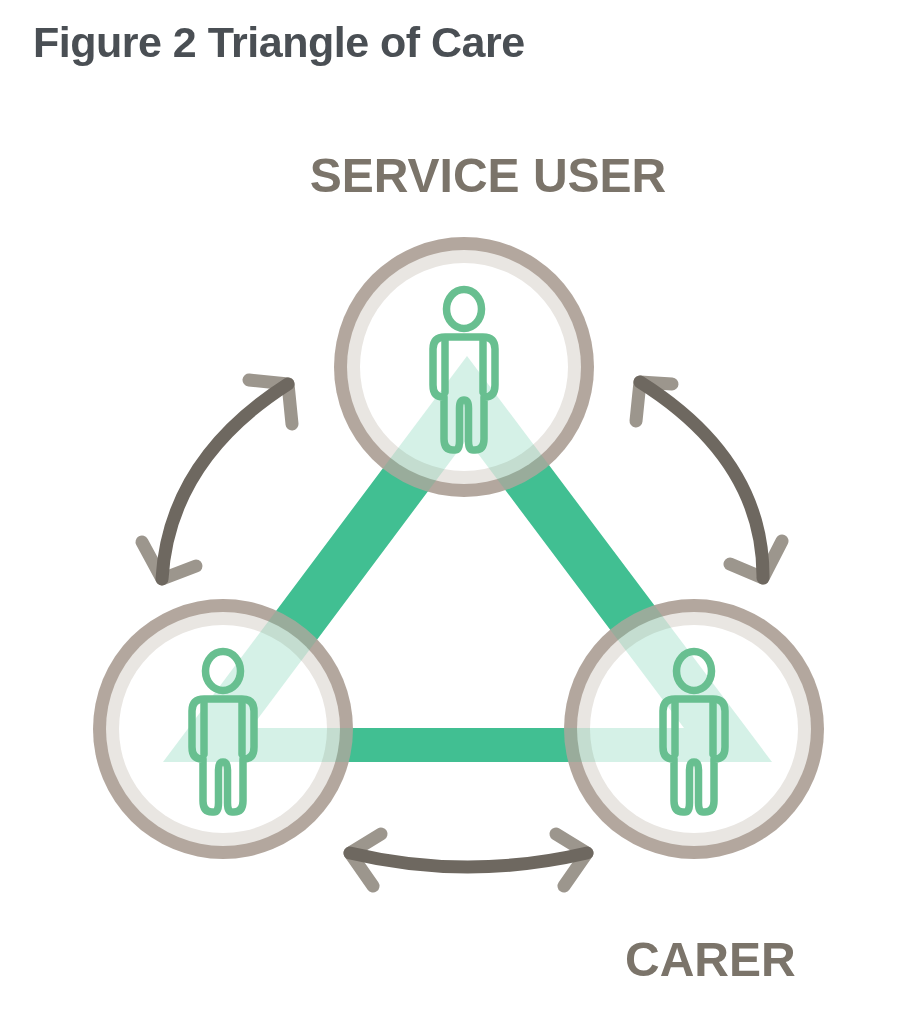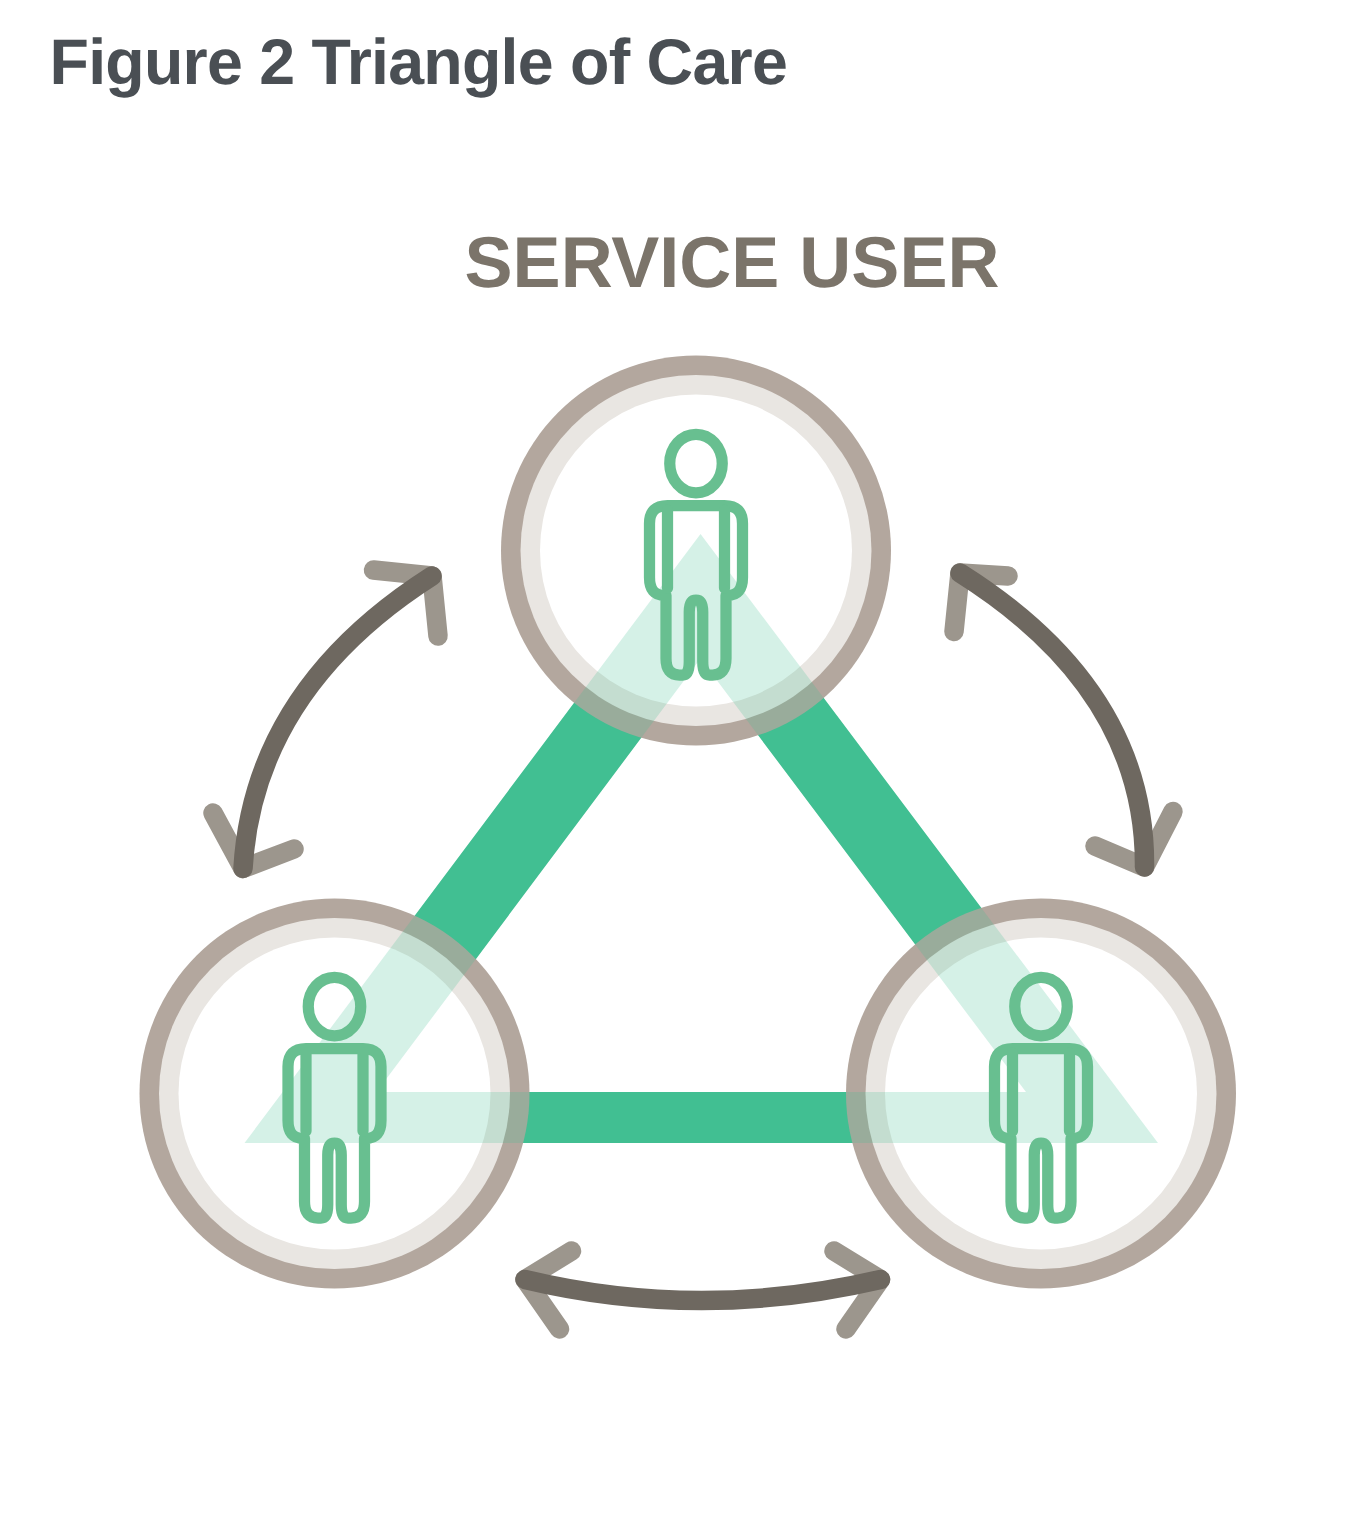--- a/index.html
+++ b/index.html
@@ -118,14 +118,15 @@
       <path class="arrow-arc" d="M763 578 Q764 460 640 382"></path>
     </g>
     <g>
       <path class="arrow-head" d="M381 834 L350 853 L373 886"></path>
       <path class="arrow-head" d="M556 834 L587 853 L564 886"></path>
       <path class="arrow-arc" d="M350 853 Q467 881 587 853"></path>
     </g>
   </svg>
 
 
+  <div class="node-label label-carer">CARER</div>
 
 </div>
 
 </body></html>

